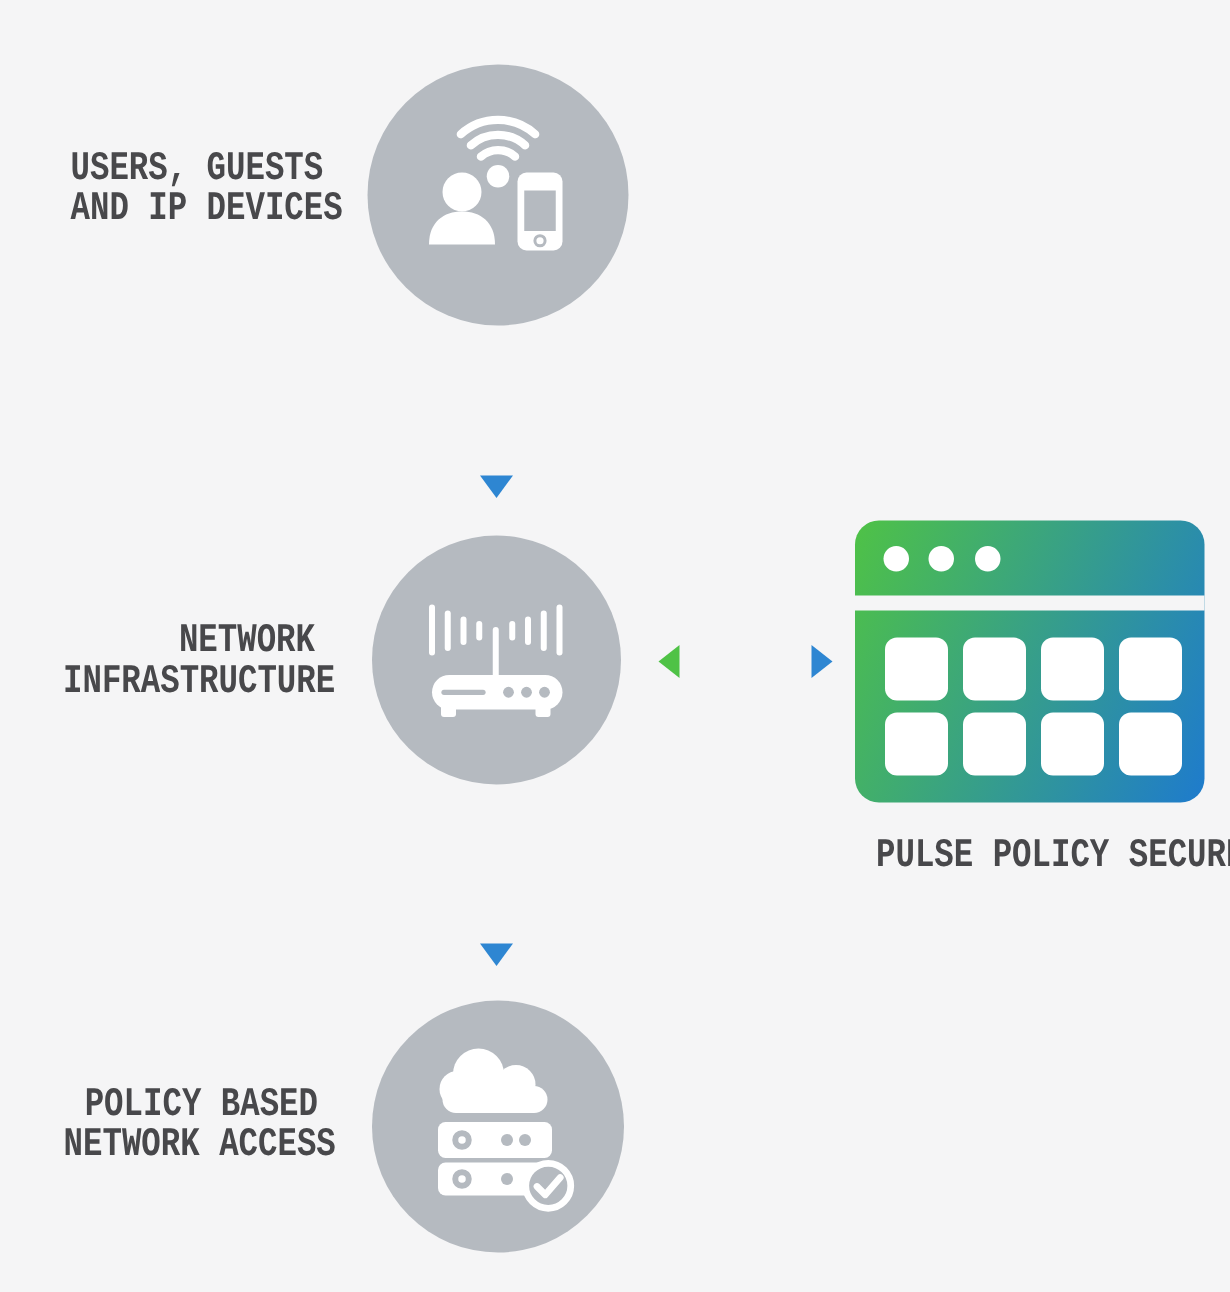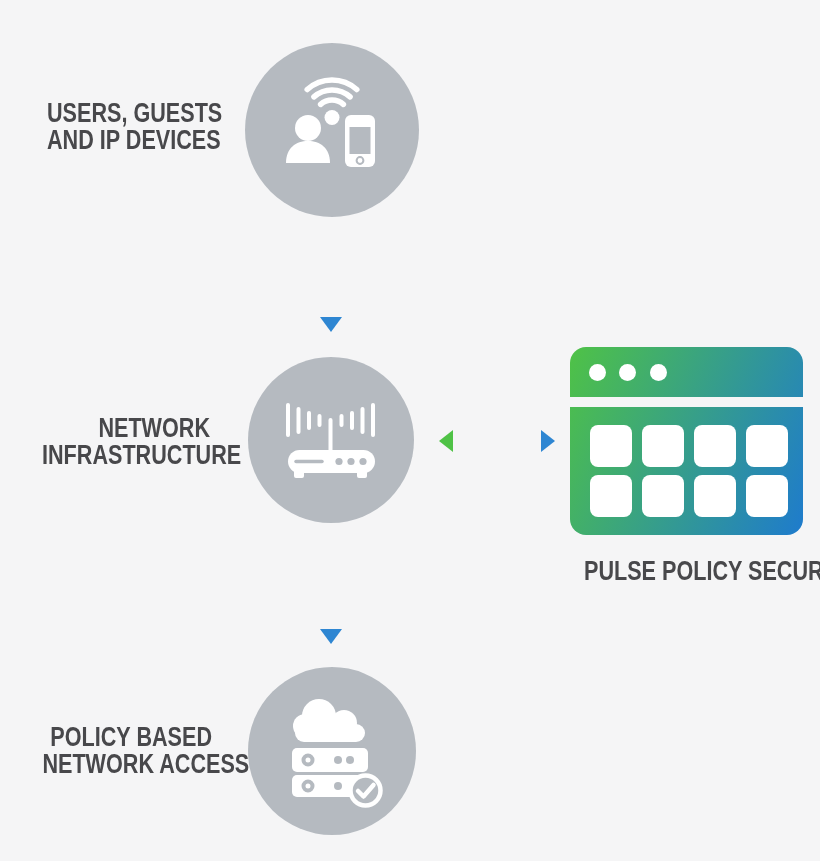--- a/index.html
+++ b/index.html
@@ -2,21 +2,21 @@
 <html style="--background: #f5f5f6; --node-gray: #b5bac0; --text: #48484b; --green: #4fc246; --blue: #2e86d2; --blue-deep: #1e7bcd;"><head>
 <meta charset="utf-8">
 <style>
   :root{
     --background:#f5f5f6; --node-gray:#b5bac0; --text:#48484b;
     --green:#4fc246; --blue:#2e86d2; --blue-deep:#1e7bcd;
   }
   html,body{margin:0;padding:0;background:var(--background);}
   .canvas{
     position:relative;width:820px;height:861px;background:var(--background);
-    overflow:hidden;font-family:Liberation Sans, sans-serif;
+    overflow:hidden;font-family:Liberation Mono, monospace;
   }
   .node-circle{position:absolute;border-radius:50%;background:var(--node-gray);}
   .node-icon{position:absolute;}
   .f-white{fill:#fff;}
   .s-white{stroke:#fff;fill:none;}
   .f-gray{fill:var(--node-gray);}
   .s-gray{stroke:var(--node-gray);fill:none;}
   .label{
     position:absolute;font-weight:700;font-size:27px;line-height:27px;
     color:var(--text);transform:scaleX(0.8);

